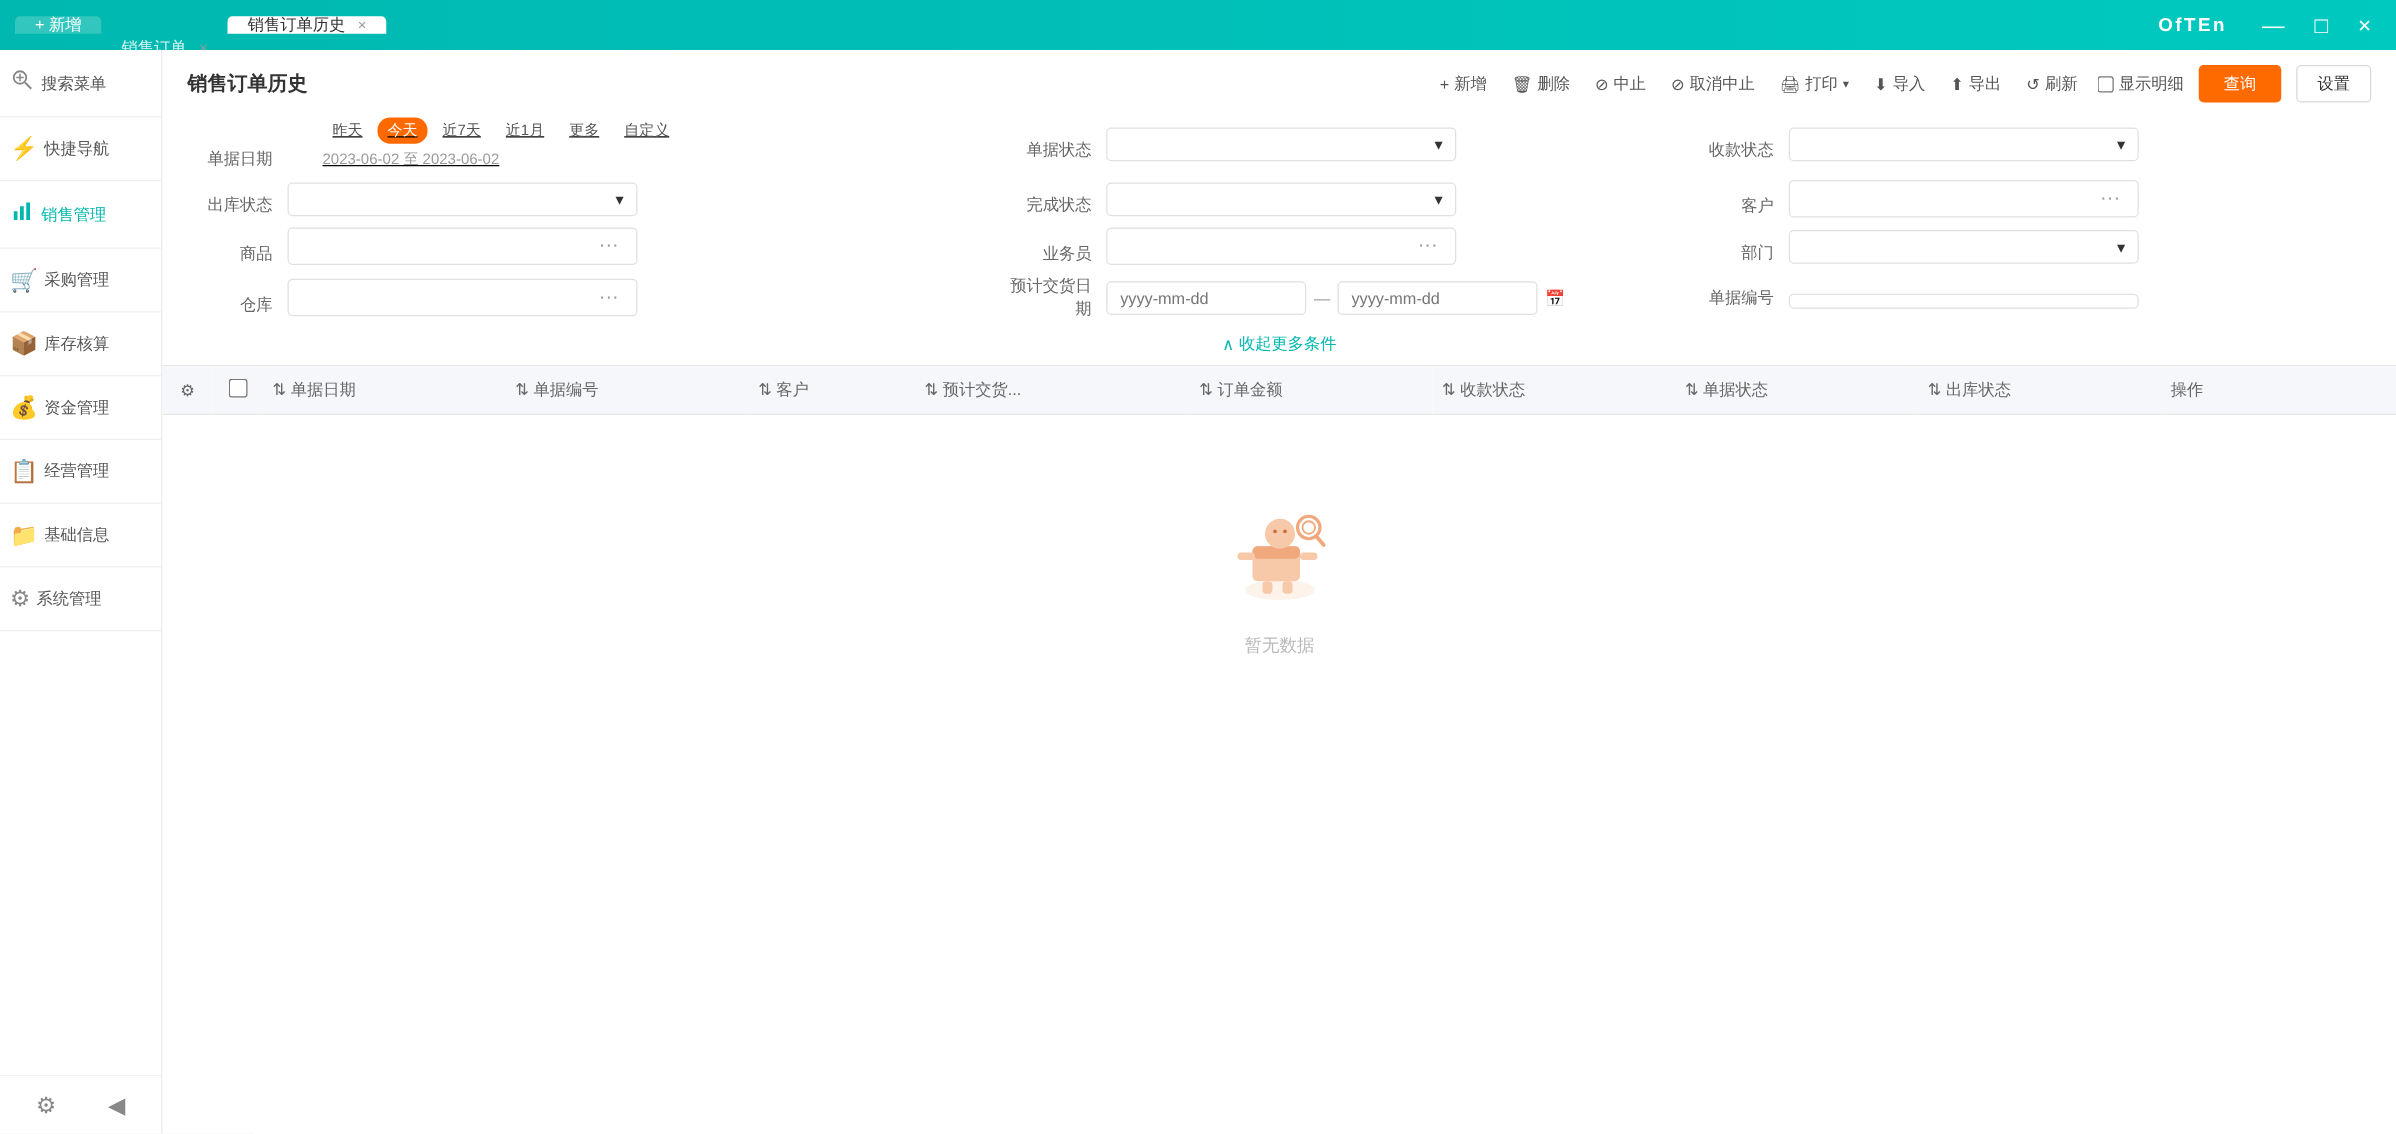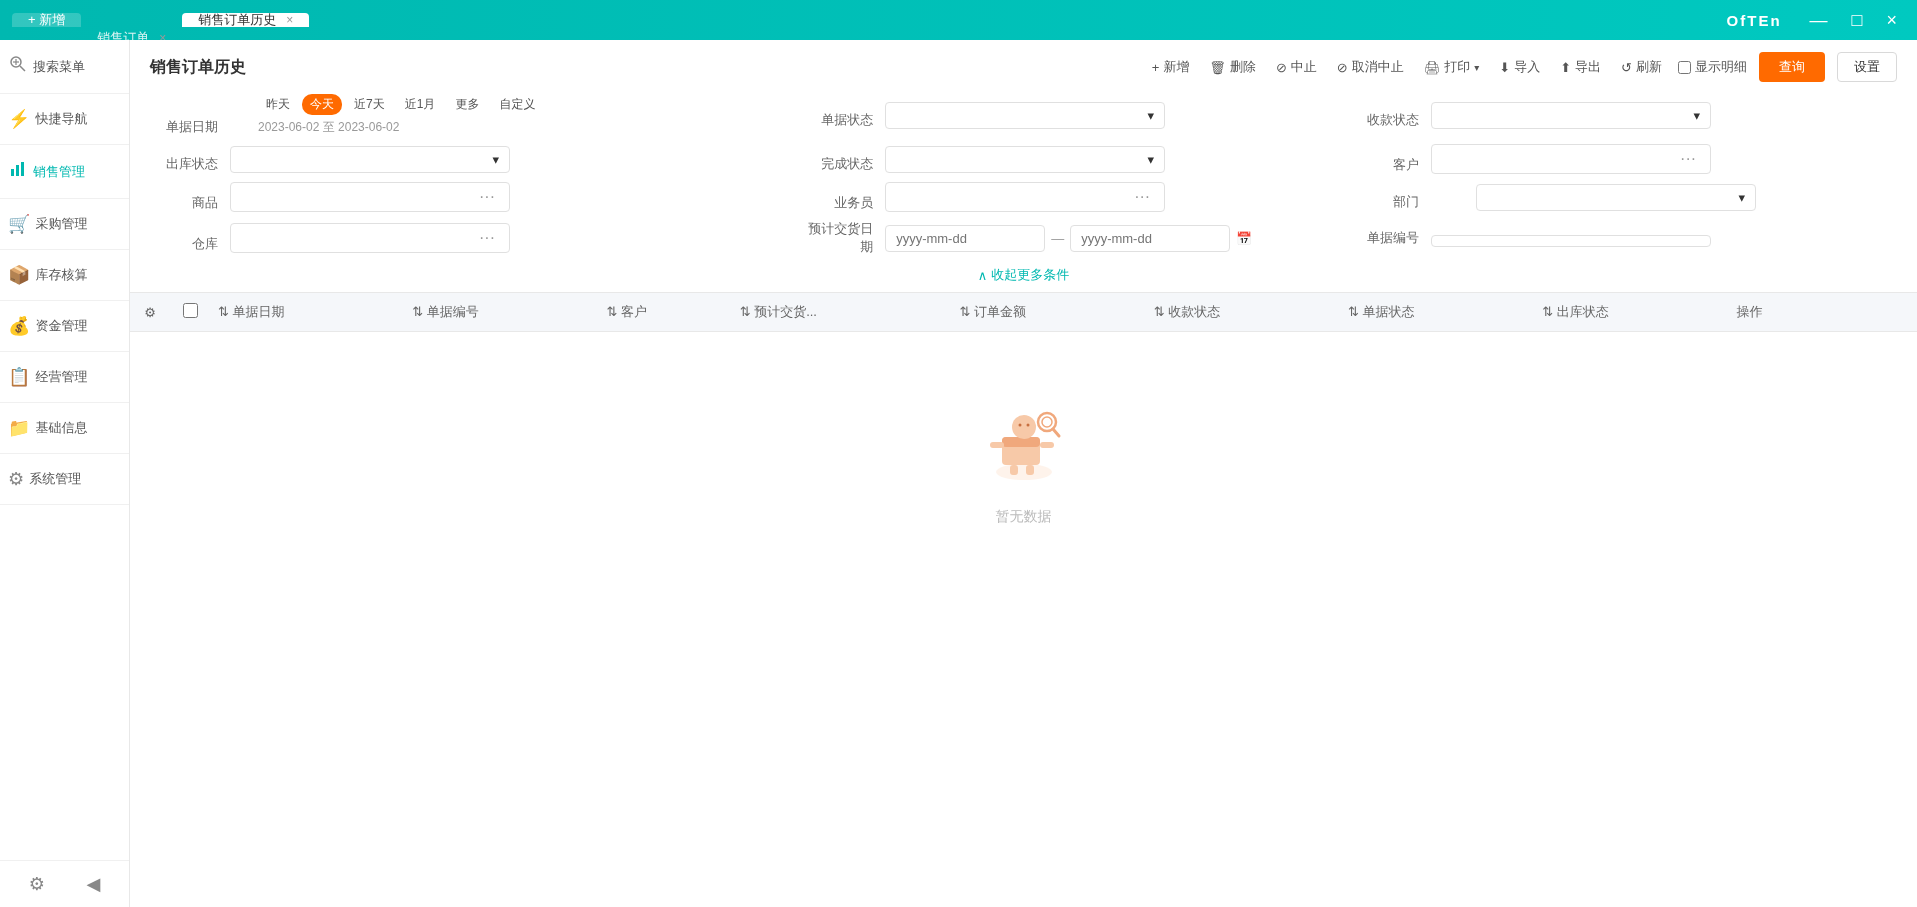--- a/index.html
+++ b/index.html
@@ -247,20 +247,21 @@
       color: white;
     }
     .date-range-text {
       font-size: 12px;
       color: #999;
       margin-top: 2px;
     }
     .filter-date-wrapper {
       display: flex;
       flex-direction: column;
+      text-decoration: underline;
     }
     .dots-btn {
       color: #999;
       cursor: pointer;
       font-size: 16px;
       padding: 0 4px;
     }
     .filter-group {
       display: flex;
       align-items: flex-end;
@@ -580,21 +581,21 @@
               <span class="dots-btn">···</span>
             </div>
           </div>
           <div class="filter-group" style="flex:1;">
             <span class="filter-label">业务员</span>
             <div class="filter-select filter-select-wide">
               <span></span>
               <span class="dots-btn">···</span>
             </div>
           </div>
-          <div class="filter-group" style="flex:1;gap:45px;">
+          <div class="filter-group" style="flex:1;">
             <span class="filter-label">部门</span>
             <div class="filter-select filter-select-wide">
               <span></span>
               <span>▾</span>
             </div>
           </div>
         </div>
 
         <div class="filter-row" style="margin-bottom:6px;">
           <div class="filter-group" style="flex:1.2; min-width:360px;">

